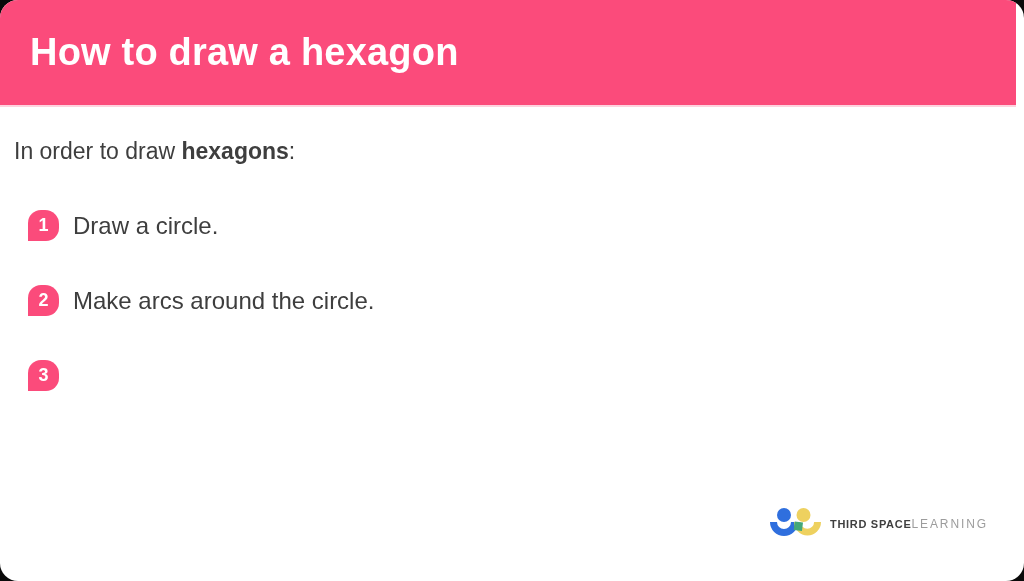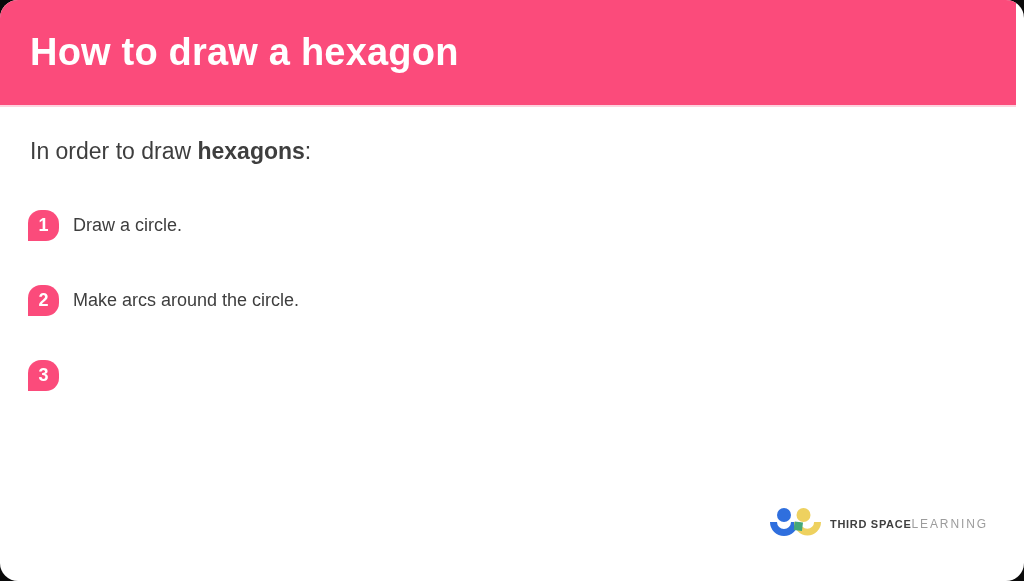--- a/index.html
+++ b/index.html
@@ -27,21 +27,21 @@
     box-shadow: 0 2px 0 rgba(251, 75, 123, 0.25);
   }
   .header h1 {
     color: #ffffff;
     font-size: 38px;
     font-weight: 700;
     letter-spacing: 0.2px;
   }
   .intro {
     position: absolute;
-    left: 30px;
+    left: 14px;
     top: 138px;
     font-size: 23px;
     color: #3e3e3e;
   }
   .intro .bold { font-weight: 700; }
   .steps {
     position: absolute;
     left: 28px;
     top: 210px;
   }
@@ -58,21 +58,21 @@
     color: #ffffff;
     font-size: 18px;
     font-weight: 700;
     display: flex;
     align-items: center;
     justify-content: center;
     flex: 0 0 31px;
   }
   .step-text {
     margin-left: 14px;
-    font-size: 18px;
+    font-size: 24px;
     color: #3e3e3e;
   }
   .logo {
     position: absolute;
     right: 36px;
     bottom: 42px;
     display: flex;
     align-items: center;
   }
   .logo-mark { display: block; }

